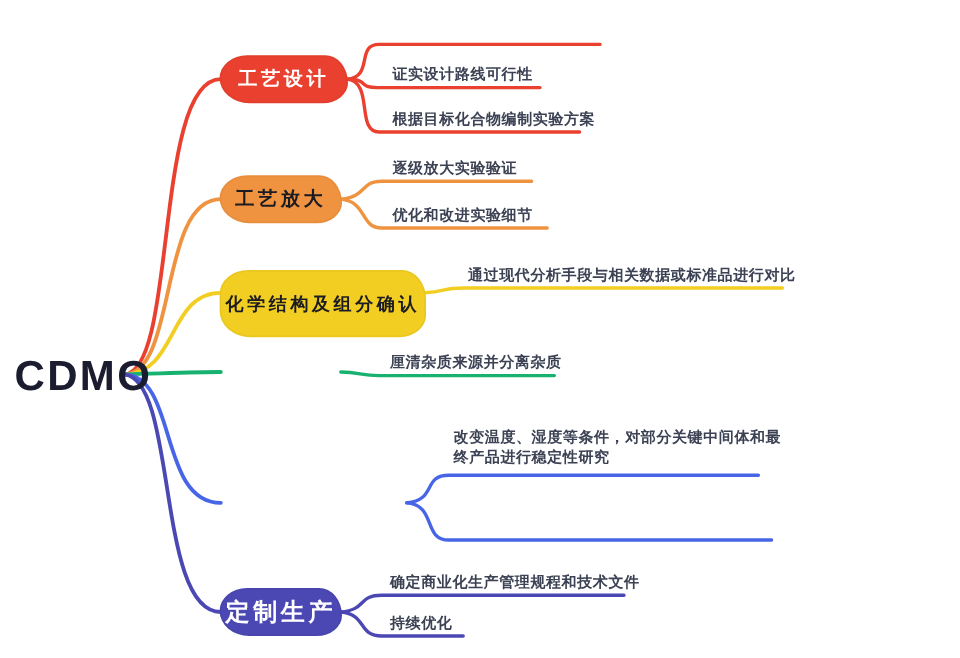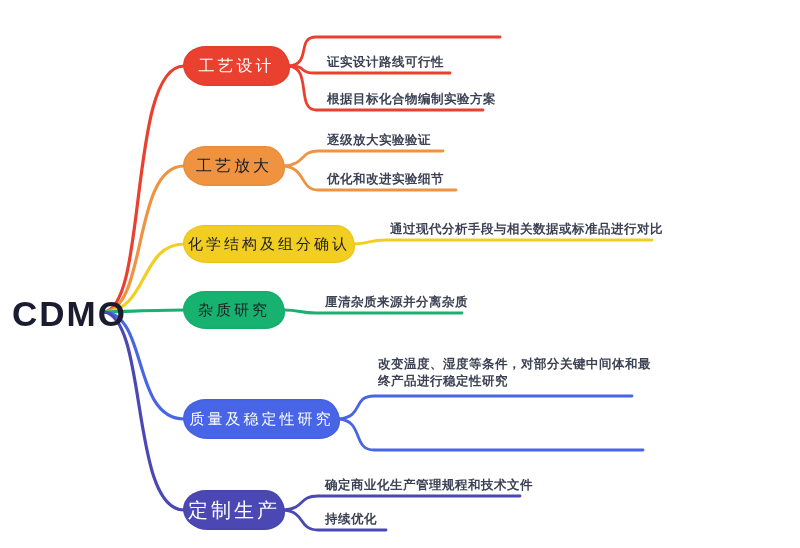--- a/index.html
+++ b/index.html
@@ -8,27 +8,27 @@
     font-family:"Liberation Sans","DejaVu Sans",sans-serif;overflow:hidden;
   }
   .connectors{position:absolute;left:0;top:0;width:800px;height:548px;}
   .root-label{
     position:absolute;left:12px;top:294px;
     font-size:35px;font-weight:bold;letter-spacing:2px;color:#1c1c30;
   }
   .topic{
     position:absolute;display:flex;align-items:center;justify-content:center;
     border-radius:24px 20px 22px 26px / 20px 24px 18px 22px;
-    font-weight:normal;letter-spacing:3px;
+    font-weight:bold;letter-spacing:3px;
     box-shadow:0 0 0 1.5px rgba(0,0,0,0.03) inset;
   }
   .topic span{white-space:nowrap;}
   .t-red   {left:183px;top:46px; width:107px;height:40px;font-size:16px;}
   .t-orange{left:183px;top:146px;width:102px;height:40px;font-size:16px;text-align:center;}
-  .t-yellow{left:183px;top:225px;width:172px;height:38px;font-size:15px;justify-content:center;}
+  .t-yellow{left:183px;top:225px;width:172px;height:56px;font-size:15px;justify-content:center;}
   .t-green {left:183px;top:291px;width:102px;height:38px;font-size:15px;}
   .t-blue  {left:183px;top:399px;width:157px;height:40px;font-size:15px;}
   .t-purple{left:183px;top:490px;width:102px;height:40px;font-size:20px;}
   .child{
     position:absolute;font-size:12.5px;line-height:17px;letter-spacing:0.5px;
     color:#3c4254;font-weight:bold;white-space:nowrap;
   }
   .child.wrap{white-space:normal;width:276px;}
 </style>
 </head>
@@ -67,26 +67,20 @@
 
   <div class="topic t-red" style="background-color: rgb(233, 64, 47); color: rgb(255, 255, 255);">
     <span>工艺设计</span>
   </div>
   <div class="topic t-orange" style="background-color: rgb(239, 147, 64); color: rgb(27, 27, 34);">
     <span>工艺放大</span>
   </div>
   <div class="topic t-yellow" style="background-color: rgb(242, 206, 34); color: rgb(27, 27, 34);">
     <span>化学结构及组分确认</span>
   </div>
-  <div class="topic t-green" style="background-color: rgb(23, 178, 111); color: rgb(27, 27, 34);">
-    <span>杂质研究</span>
-  </div>
-  <div class="topic t-blue" style="background-color: rgb(71, 101, 230); color: rgb(255, 255, 255);">
-    <span>质量及稳定性研究</span>
-  </div>
   <div class="topic t-purple" style="background-color: rgb(75, 72, 180); color: rgb(255, 255, 255);">
     <span>定制生产</span>
   </div>
 
   <div class="child" style="left:327px;top:54px">证实设计路线可行性</div>
   <div class="child" style="left:327px;top:91px">根据目标化合物编制实验方案</div>
 
   <div class="child" style="left:327px;top:132px">逐级放大实验验证</div>
   <div class="child" style="left:327px;top:171px">优化和改进实验细节</div>
 

